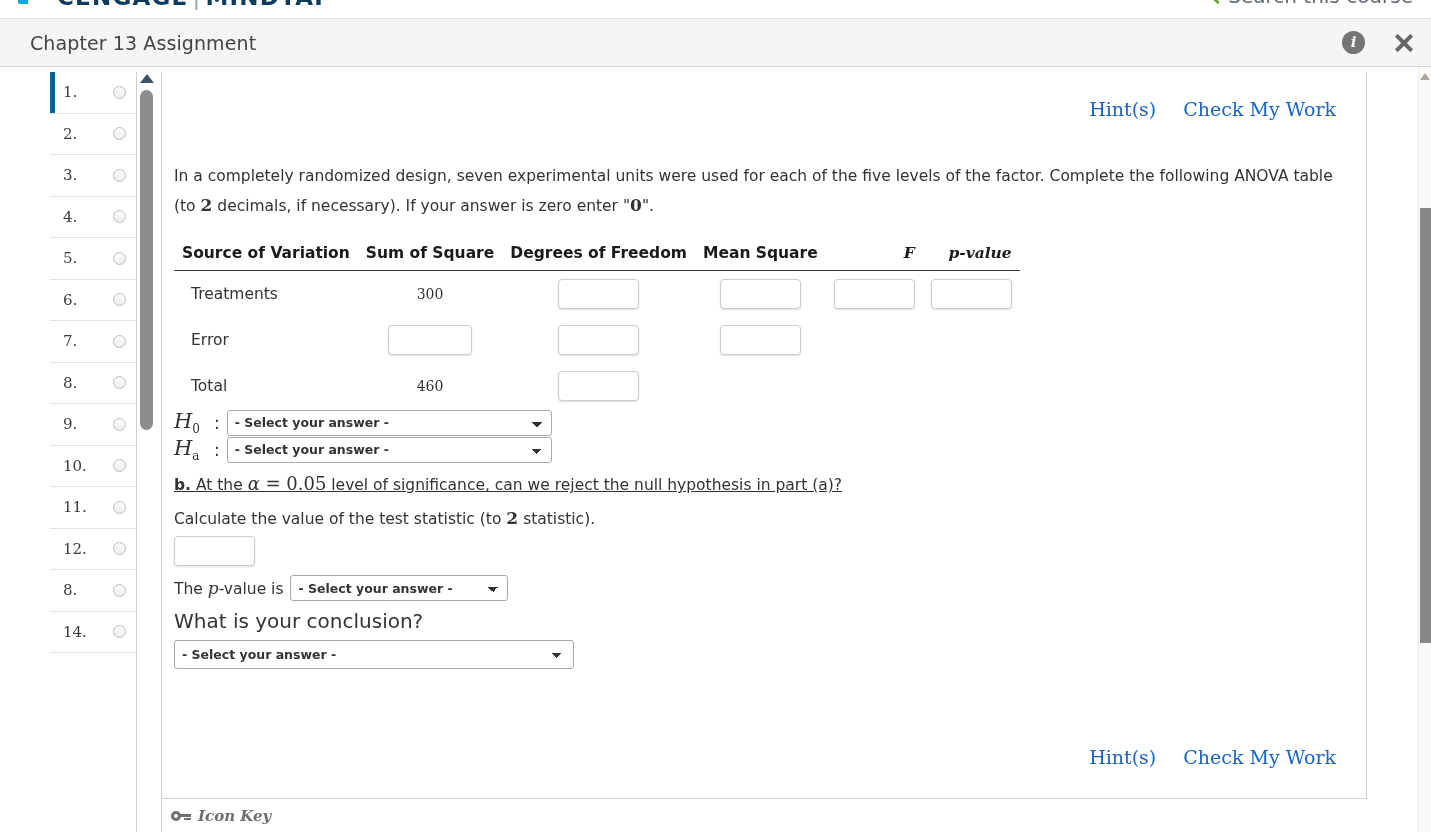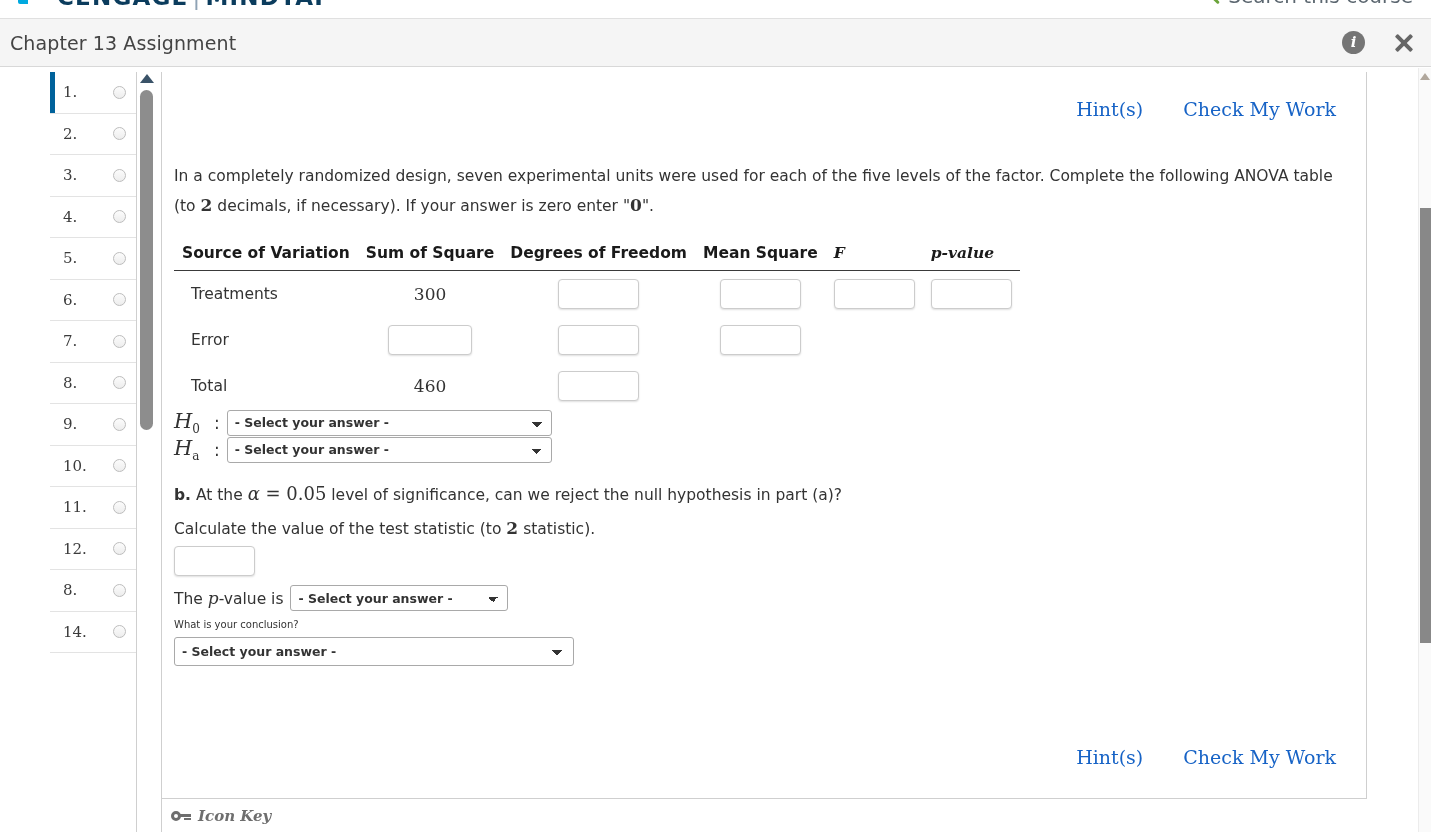--- a/index.html
+++ b/index.html
@@ -48,21 +48,21 @@
     background: #6BA43A; transform: rotate(45deg); border-radius: 2px;
   }
   .search-text { font-size: 20px; color: #5c6770; }
 
   
   .headerbar {
     position: absolute; left: 0; top: 18px; width: 1431px; height: 49px;
     background: #f5f5f5;
     border-top: 1px solid #e0e0e0;
     border-bottom: 1px solid #d8d8d8;
-    display: flex; align-items: center;
+    display: flex; align-items: center; padding-left: 20px;
   }
   .header-title {
     margin-left: 10px; font-size: 19px; color: #444; letter-spacing: .1px;
   }
   .header-actions {
     margin-left: auto; display: flex; align-items: center; gap: 26px;
     margin-right: 14px;
   }
   .info-icon {
     width: 23px; height: 23px; border-radius: 50%; background: #757575;
@@ -157,21 +157,21 @@
     background: #6e6e6e;
   }
   .iconkey-label {
     margin-left: 7px;
     font-family: "DejaVu Serif","Liberation Serif",serif;
     font-weight: bold; font-style: italic; font-size: 15px; color: #6e6e6e;
   }
 
   
   .links-row {
-    position: absolute; display: flex; gap: 40px;
+    position: absolute; display: flex; gap: 27px;
     font-family: "DejaVu Serif","Liberation Serif",serif;
     font-size: 19px; color: #1763c6;
   }
   .links-row.top    { right: 30px; top: 26px; }
   .links-row.bottom { right: 30px; top: 674px; }
   .links-row a { color: #1763c6; text-decoration: none; cursor: pointer; }
 
   
   .content { position: absolute; left: 12px; top: 90px; right: 18px; }
   .prompt {
@@ -179,30 +179,30 @@
   }
   .mathnum {
     font-family: "DejaVu Serif","Liberation Serif",serif;
     font-weight: bold; font-size: 17px;
   }
 
   
   table.anova { border-collapse: collapse; margin-top: 22px; }
   table.anova th {
     font-size: 15.5px; font-weight: bold; color: #1a1a1a;
-    padding: 0 8px 8px 8px; text-align: left; white-space: nowrap;
+    padding: 0 8px 8px 8px; text-align: right; white-space: nowrap;
   }
   table.anova thead tr { border-bottom: 1px solid #3a3a3a; }
   table.anova td {
     padding: 8px 8px; text-align: center; font-size: 15.5px; color: #333;
     height: 43px;
   }
   table.anova td.rowlabel { text-align: left; padding-left: 17px; }
   table.anova td.num {
-    font-family: "DejaVu Serif","Liberation Serif",serif; font-size: 17px;
+    font-family: "DejaVu Serif","Liberation Serif",serif; font-size: 14px;
   }
   th.ital, .ital {
     font-family: "DejaVu Serif","Liberation Serif",serif; font-style: italic;
   }
 
   
   .ansbox {
     width: 81px; height: 30px;
     border: 1px solid #cccccc; border-radius: 4px; background: #fff;
     box-shadow: 0 1px 2px rgba(0,0,0,.13);
@@ -231,32 +231,32 @@
 
   .hyp-row { display: flex; align-items: center; }
   .hyp-sym {
     font-family: "DejaVu Serif","Liberation Serif",serif;
     font-style: italic; font-size: 21px; margin-right: 4px;
     min-width: 36px;
   }
   .hyp-sym sub { font-size: 12px; font-style: normal; }
   .hyp-colon { font-size: 17px; margin-right: 7px; color: #333; }
 
-  .sect-b { margin-top: 20px; font-size: 15.5px; }
+  .sect-b { margin-top: 10px; font-size: 15.5px; text-decoration: underline; }
   .alpha {
     font-family: "DejaVu Serif","Liberation Serif",serif;
     font-style: italic; font-size: 18px;
   }
   .eqnum {
     font-family: "DejaVu Serif","Liberation Serif",serif; font-size: 18px;
   }
   .calc-line { margin-top: 14px; font-size: 15.5px; }
   .stat-input { margin-top: 8px; }
   .pval-line { display: flex; align-items: center; margin-top: 9px; gap: 7px; }
-  .concl-line { margin-top: 8px; font-size: 10px; }
+  .concl-line { margin-top: 8px; font-size: 20px; }
   .concl-select { margin-top: 7px; }
 
   
   .pagescroll {
     position: absolute; right: 0; top: 68px; width: 13px; height: 764px;
     background: #fafafa; border-left: 1px solid #ececec;
   }
   .pagescroll .uparrow2 {
     position: absolute; left: 1px; top: 5px; width: 0; height: 0;
     border-left: 5px solid transparent; border-right: 5px solid transparent;

